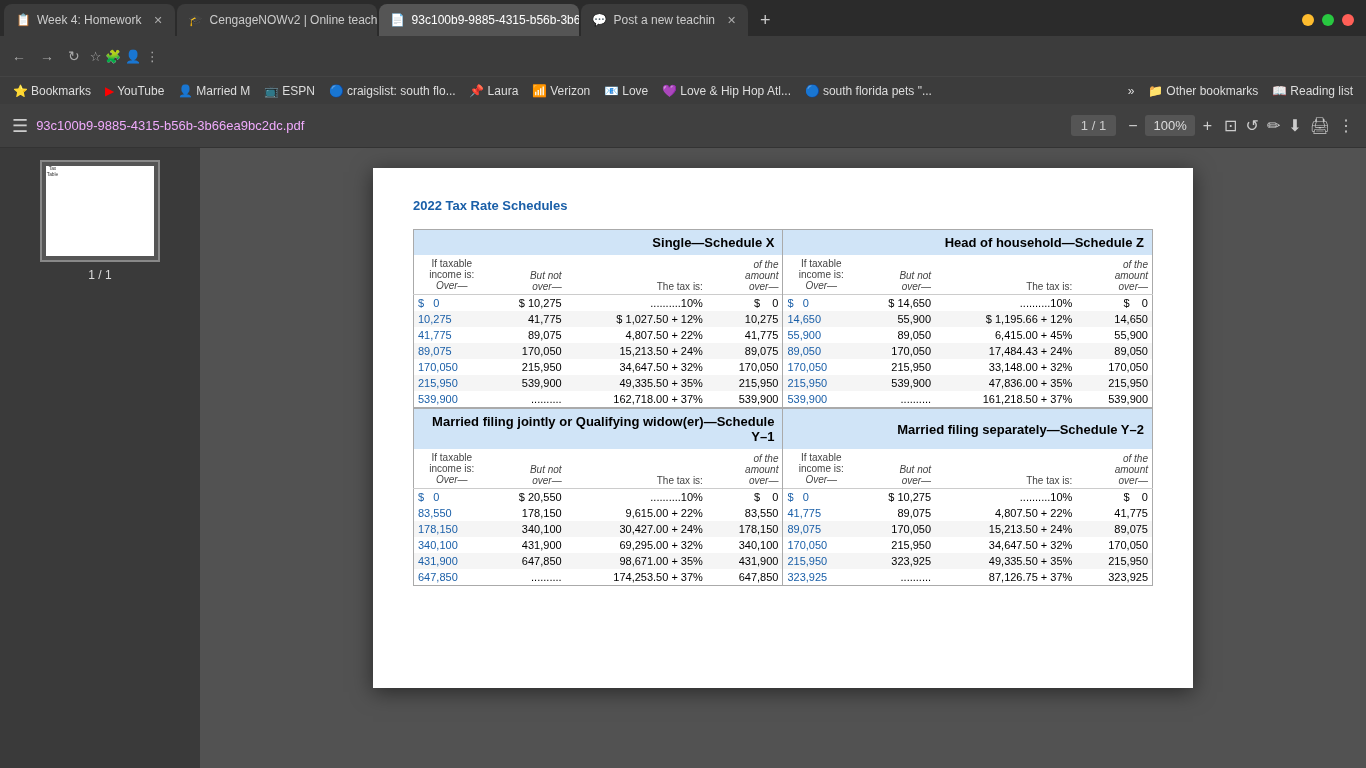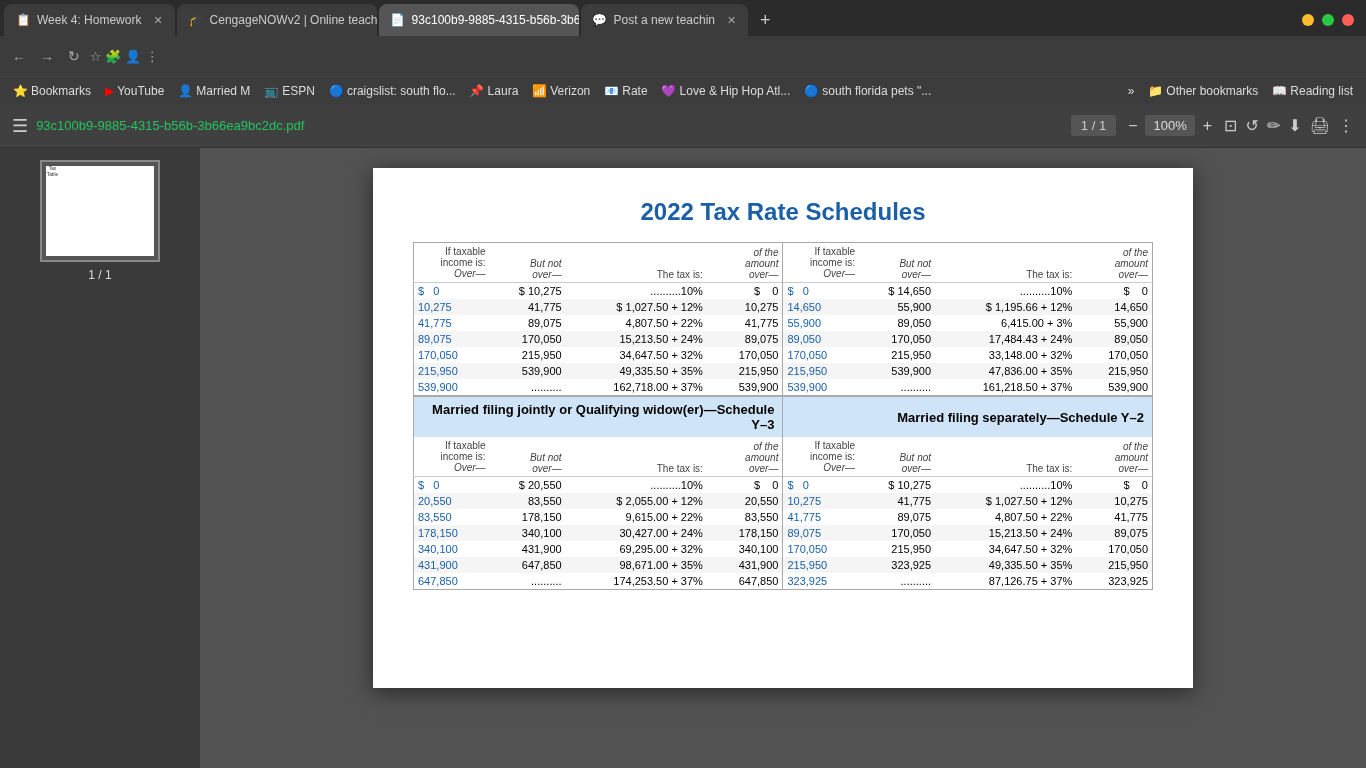--- a/index.html
+++ b/index.html
@@ -88,21 +88,21 @@
     .toolbar {
       display: flex;
       align-items: center;
       background: #404040;
       height: 44px;
       padding: 0 12px;
       gap: 8px;
       border-bottom: 1px solid #333;
     }
     .toolbar-menu { color: #ccc; font-size: 18px; cursor: pointer; }
-    .toolbar-title { color: #22c55e; font-size: 13px; flex: 1; }
+    .toolbar-title { color: #f0abfc; font-size: 13px; flex: 1; }
     .toolbar-pages { color: #ccc; font-size: 13px; background: #555; padding: 3px 10px; border-radius: 3px; }
     .toolbar-zoom-controls { display: flex; align-items: center; gap: 4px; }
     .zoom-btn { color: #ccc; font-size: 16px; cursor: pointer; padding: 2px 4px; }
     .zoom-val { color: #ddd; font-size: 13px; background: #555; padding: 3px 8px; border-radius: 3px; }
     .toolbar-right { display: flex; gap: 8px; margin-left: auto; align-items: center; }
     .tool-icon { color: #ccc; font-size: 16px; cursor: pointer; }
 
     
     .main-area {
       display: flex;
@@ -153,41 +153,40 @@
     .pdf-page {
       background: #fff;
       width: 820px;
       min-height: 520px;
       padding: 30px 40px;
       box-shadow: 0 4px 20px rgba(0,0,0,0.5);
     }
 
     
     .tax-title {
-      text-align: center;
       color: #1a5fa8;
-      font-size: 24px;
+      font-size: 13px;
       font-weight: bold;
       margin-bottom: 16px;
     }
 
     table.tax-table {
       width: 100%;
       border-collapse: collapse;
       font-size: 11px;
     }
     table.tax-table th {
       font-size: 10px;
       font-weight: normal;
       color: #444;
       text-align: right;
       padding: 2px 4px;
       vertical-align: bottom;
     }
-    table.tax-table th.left { text-align: right; }
+    table.tax-table th.left { text-align: center; }
     table.tax-table td {
       padding: 2px 4px;
       text-align: right;
       vertical-align: middle;
     }
     table.tax-table td.left { text-align: left; }
     table.tax-table td.blue { color: #1a5fa8; }
   </style>
 </head>
 <body>
@@ -258,21 +257,21 @@
     <span class="bm-item">
       <span>📌</span>
       <span>Laura</span>
     </span>
     <span class="bm-item">
       <span>📶</span>
       <span>Verizon</span>
     </span>
     <span class="bm-item">
       <span style="color:#ea4335;">📧</span>
-      <span>Rate</span>
+      <span>Love</span>
     </span>
     <span class="bm-item">
       <span>💜</span>
       <span>Love &amp; Hip Hop Atl...</span>
     </span>
     <span class="bm-item">
       <span style="color:#7950b3;">🔵</span>
       <span>south florida pets "...</span>
     </span>
     <span class="bm-item bm-more">»</span>
@@ -318,20 +317,24 @@
     </div>
     <div class="thumb-label">1 / 1</div>
   </div>
 
   <div class="pdf-area">
     <div class="pdf-page">
       <div class="tax-title">2022 Tax Rate Schedules</div>
 
       <table class="tax-table" style="border:1px solid #aaa; margin-bottom:0;">
         <tbody>
+            <tr>
+          <td colspan="4" style="background:#d0e4f7; font-weight:bold; font-size:13px; padding:5px 8px; border-right:1px solid #aaa;">Single—Schedule X</td>
+          <td colspan="4" style="background:#d0e4f7; font-weight:bold; font-size:13px; padding:5px 8px;">Head of household—Schedule Z</td>
+        </tr>
         <tr style="font-size:10px; color:#444; border-bottom:1px solid #ccc;">
           <th class="left" style="width:70px; padding:3px 4px;">If taxable<br>income is:<br><i>Over—</i></th>
           <th style="width:70px;"><i>But not<br>over—</i></th>
           <th style="width:130px;">The tax is:</th>
           <th style="width:70px; border-right:1px solid #aaa;"><i>of the<br>amount<br>over—</i></th>
           <th class="left" style="width:70px; padding:3px 4px;">If taxable<br>income is:<br><i>Over—</i></th>
           <th style="width:70px;"><i>But not<br>over—</i></th>
           <th style="width:130px;">The tax is:</th>
           <th style="width:70px;"><i>of the<br>amount<br>over—</i></th>
         </tr>
@@ -356,21 +359,21 @@
           <td class="black">$ 1,195.66 + 12%</td>
           <td class="black">14,650</td>
         </tr>
         <tr>
           <td class="blue left">41,775</td>
           <td class="black">89,075</td>
           <td class="black">4,807.50 + 22%</td>
           <td class="black" style="border-right:1px solid #aaa;">41,775</td>
           <td class="blue left">55,900</td>
           <td class="black">89,050</td>
-          <td class="black">6,415.00 + 3%</td>
+          <td class="black">6,415.00 + 45%</td>
           <td class="black">55,900</td>
         </tr>
         <tr style="background:#f5f5f5;">
           <td class="blue left">89,075</td>
           <td class="black">170,050</td>
           <td class="black">15,213.50 + 24%</td>
           <td class="black" style="border-right:1px solid #aaa;">89,075</td>
           <td class="blue left">89,050</td>
           <td class="black">170,050</td>
           <td class="black">17,484.43 + 24%</td>
@@ -401,21 +404,21 @@
           <td class="black">..........</td>
           <td class="black">162,718.00 + 37%</td>
           <td class="black" style="border-right:1px solid #aaa;">539,900</td>
           <td class="blue left">539,900</td>
           <td class="black">..........</td>
           <td class="black">161,218.50 + 37%</td>
           <td class="black">539,900</td>
         </tr>
 
         <tr>
-          <td colspan="4" style="background:#d0e4f7; font-weight:bold; font-size:13px; padding:5px 8px; border-top:2px solid #aaa; border-right:1px solid #aaa;">Married filing jointly or Qualifying widow(er)—Schedule Y–3</td>
+          <td colspan="4" style="background:#d0e4f7; font-weight:bold; font-size:13px; padding:5px 8px; border-top:2px solid #aaa; border-right:1px solid #aaa;">Married filing jointly or Qualifying widow(er)—Schedule Y–1</td>
           <td colspan="4" style="background:#d0e4f7; font-weight:bold; font-size:13px; padding:5px 8px; border-top:2px solid #aaa;">Married filing separately—Schedule Y–2</td>
         </tr>
         <tr style="font-size:10px; color:#444; border-bottom:1px solid #ccc;">
           <th class="left" style="width:70px; padding:3px 4px;">If taxable<br>income is:<br><i>Over—</i></th>
           <th style="width:70px;"><i>But not<br>over—</i></th>
           <th style="width:130px;">The tax is:</th>
           <th style="width:70px; border-right:1px solid #aaa;"><i>of the<br>amount<br>over—</i></th>
           <th class="left" style="width:70px; padding:3px 4px;">If taxable<br>income is:<br><i>Over—</i></th>
           <th style="width:70px;"><i>But not<br>over—</i></th>
           <th style="width:130px;">The tax is:</th>
@@ -425,30 +428,20 @@
         <tr>
           <td class="blue left">$ &nbsp;&nbsp;0</td>
           <td class="black">$ 20,550</td>
           <td class="black">..........10%</td>
           <td class="black" style="border-right:1px solid #aaa;">$ &nbsp;&nbsp;&nbsp;0</td>
           <td class="blue left">$ &nbsp;&nbsp;0</td>
           <td class="black">$ 10,275</td>
           <td class="black">..........10%</td>
           <td class="black">$ &nbsp;&nbsp;&nbsp;0</td>
         </tr>
-        <tr style="background:#f5f5f5;">
-          <td class="blue left">20,550</td>
-          <td class="black">83,550</td>
-          <td class="black">$ 2,055.00 + 12%</td>
-          <td class="black" style="border-right:1px solid #aaa;">20,550</td>
-          <td class="blue left">10,275</td>
-          <td class="black">41,775</td>
-          <td class="black">$ 1,027.50 + 12%</td>
-          <td class="black">10,275</td>
-        </tr>
         <tr>
           <td class="blue left">83,550</td>
           <td class="black">178,150</td>
           <td class="black">9,615.00 + 22%</td>
           <td class="black" style="border-right:1px solid #aaa;">83,550</td>
           <td class="blue left">41,775</td>
           <td class="black">89,075</td>
           <td class="black">4,807.50 + 22%</td>
           <td class="black">41,775</td>
         </tr>

